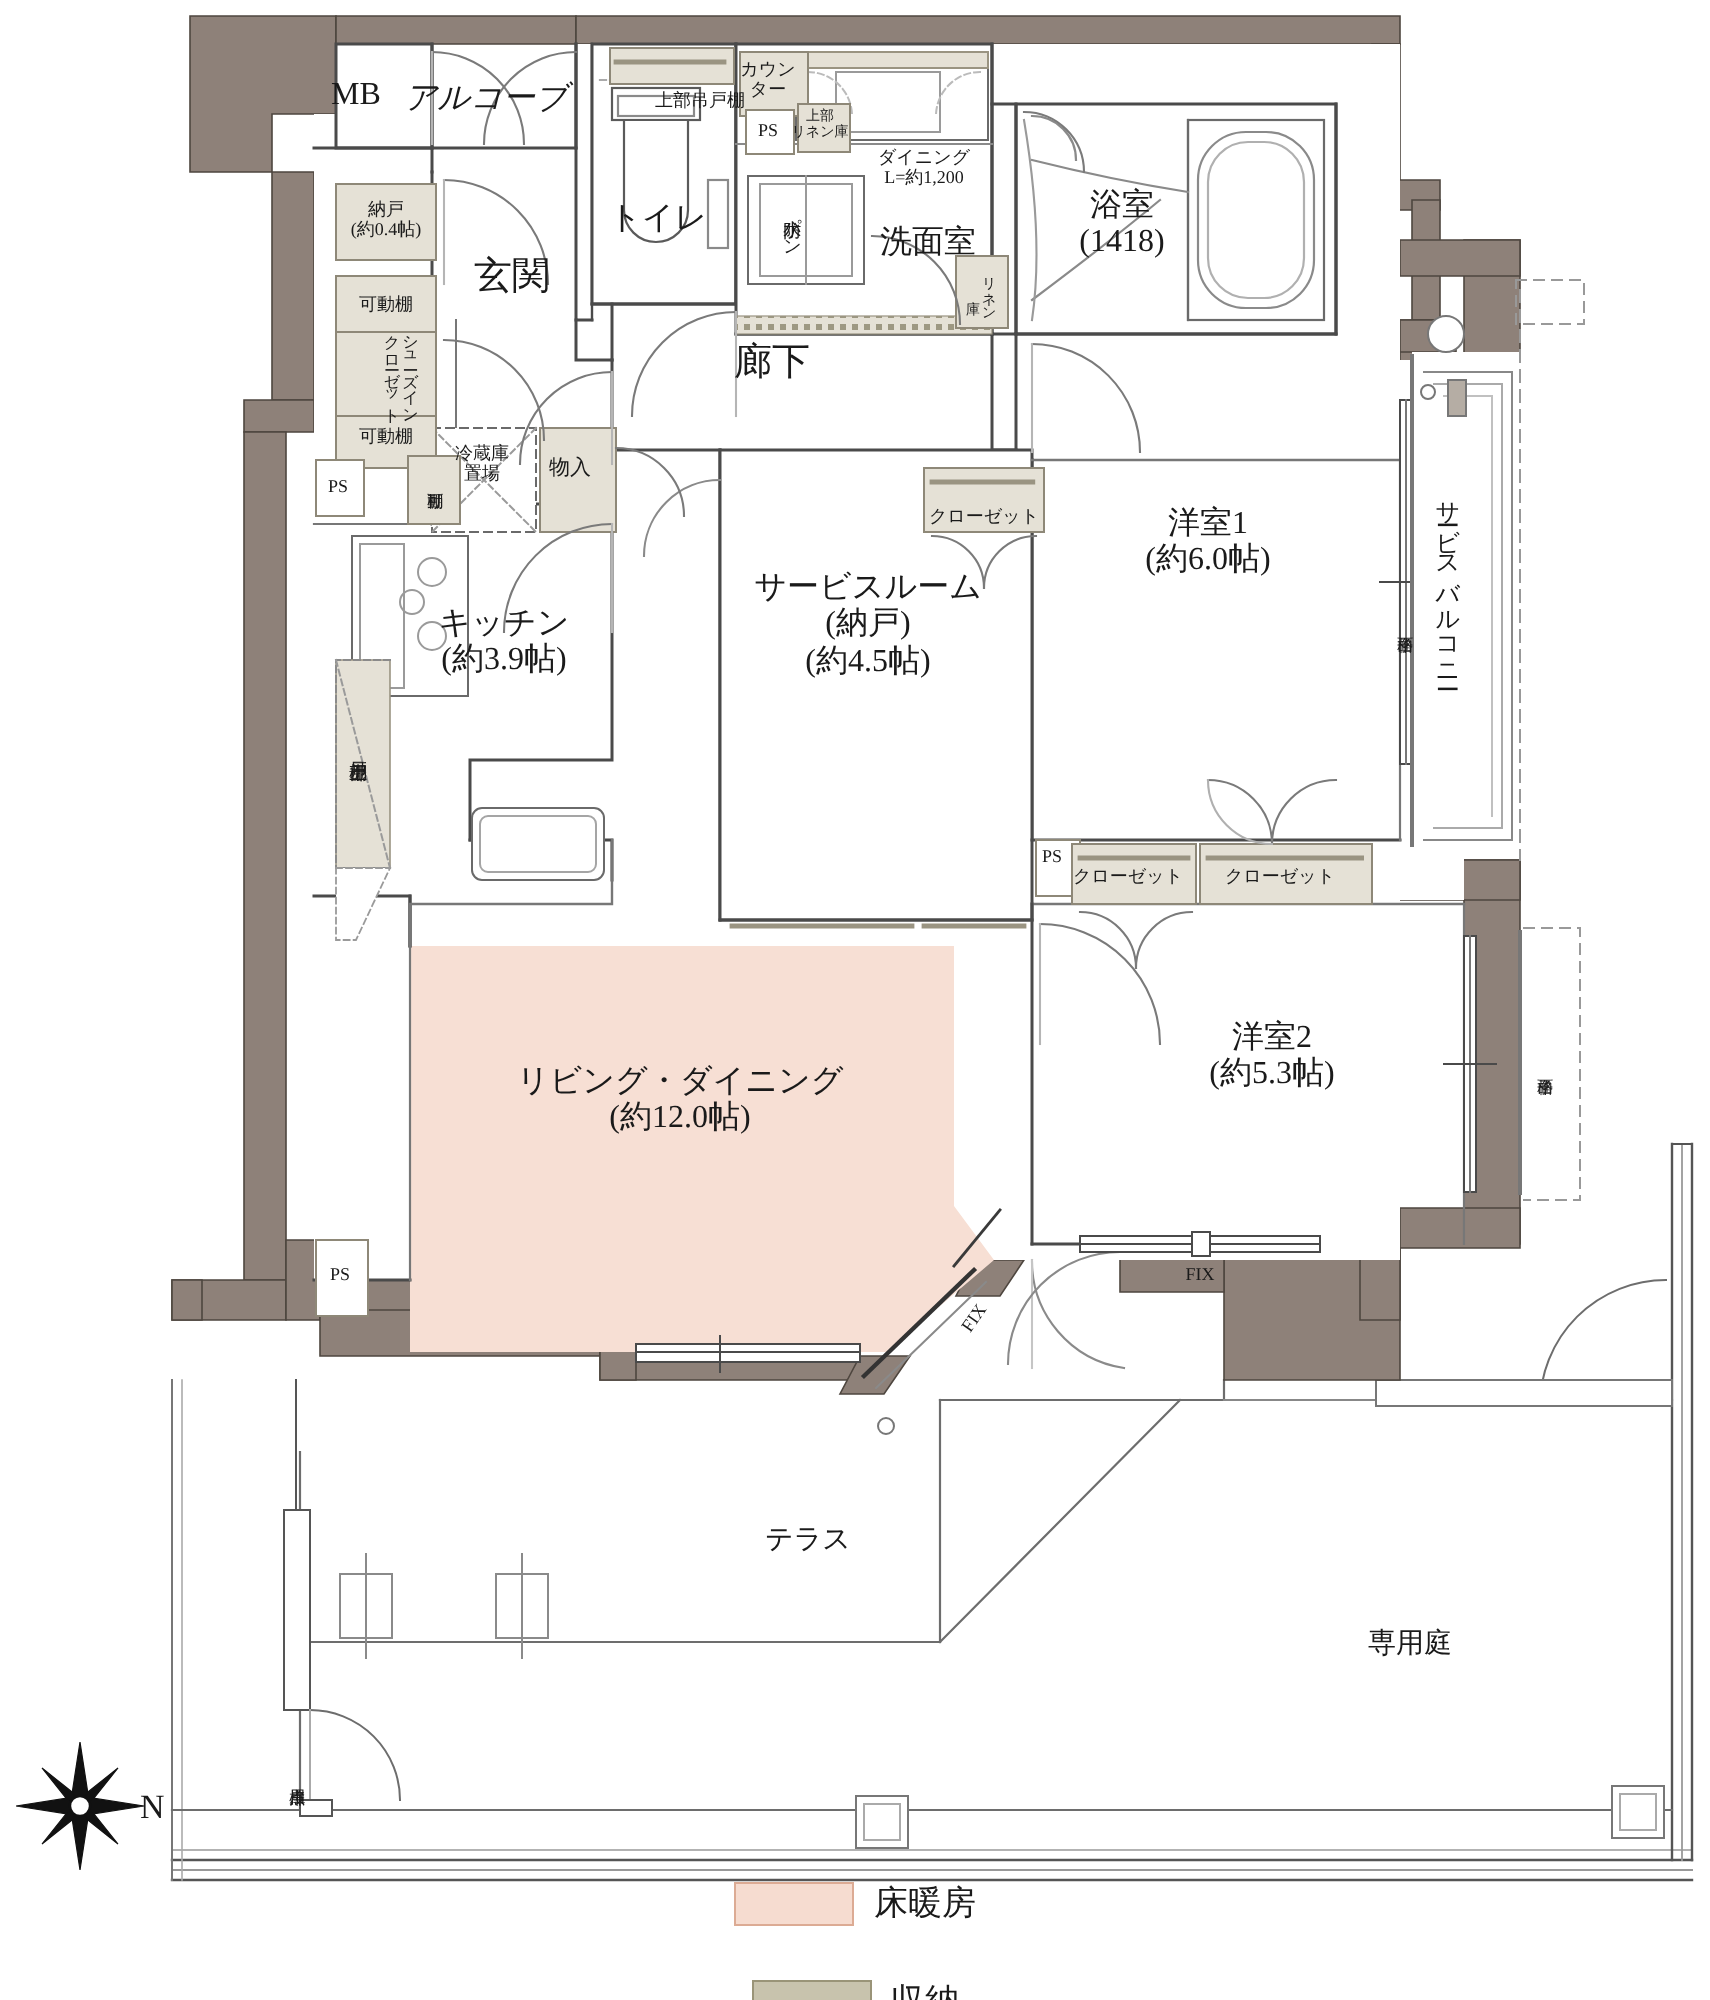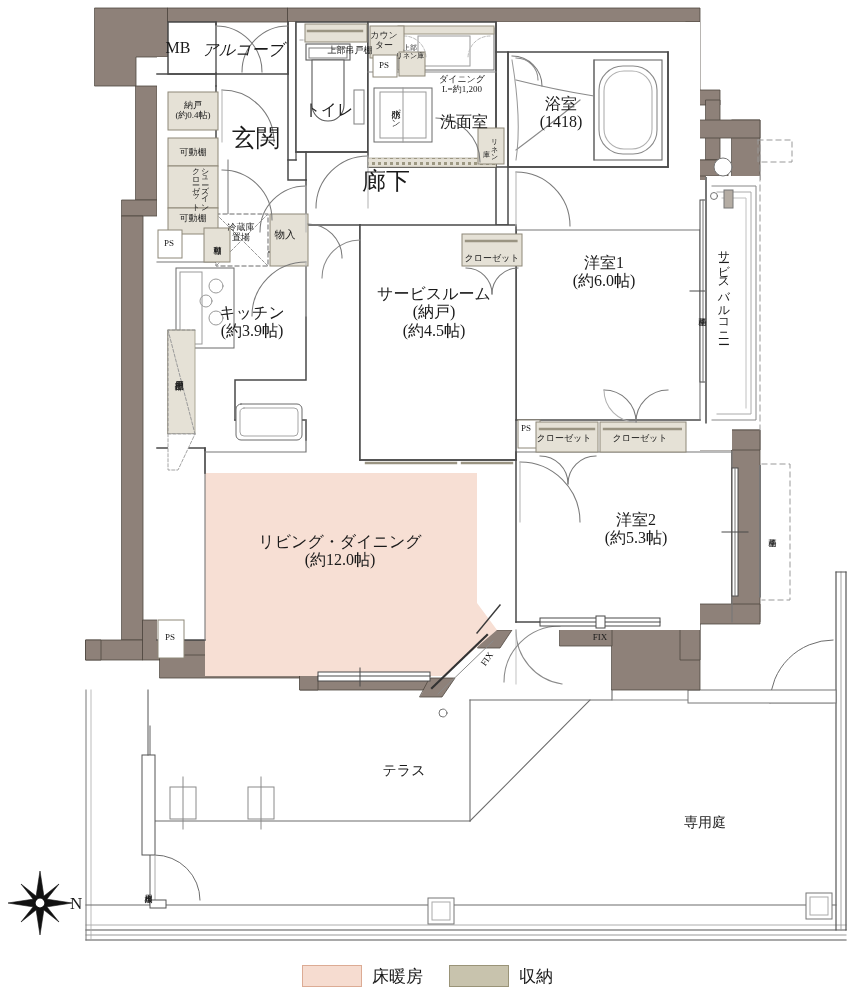--- a/index.html
+++ b/index.html
@@ -3,25 +3,25 @@
 <meta charset="utf-8">
 <style>
   html,body{margin:0;padding:0;background:#ffffff;}
   body{width:855px;height:1000px;position:relative;overflow:hidden;
        font-family:"Liberation Serif","DejaVu Serif",serif;color:#1a1a1a;}
   #plan{position:absolute;left:0;top:0;width:855px;height:1000px;}
   .lbl{position:absolute;white-space:nowrap;line-height:1.15;text-align:center;
        transform:translate(-50%,-50%);pointer-events:none;}
   .lbl.vert{writing-mode:vertical-rl;text-orientation:upright;}
   .lbl b{font-weight:normal;display:block;}
-  .f20{font-size:24px;text-align:center;} .f17{font-size:16px;} .f15{font-size:14px;}
+  .f20{font-size:19px;text-align:center;} .f17{font-size:16px;} .f15{font-size:14px;}
   .f13{font-size:12px;} .f11{font-size:10.5px;} .f9{font-size:9px;}
   .f8{font-size:8px;} .f7{font-size:7px;}
   .legend{position:absolute;left:0;top:952px;width:855px;height:48px;
-          display:flex;align-items:center;justify-content:center;gap:26px;}
+          display:flex;align-items:center;justify-content:center;gap:26px;flex-direction:column;}
   .legend .item{display:flex;align-items:center;gap:10px;}
   .legend .sw{width:58px;height:20px;border:1px solid #9a8f82;}
   .legend .tx{font-size:17px;}
 </style>
 </head>
 <body>
 
 <svg id="plan" viewBox="0 0 855 1000">
   <defs>
     <pattern id="hatchDots" width="6" height="6" patternUnits="userSpaceOnUse">
@@ -483,21 +483,21 @@
     <div class="lbl f9" style="left: 334px; top: 50px; margin-left: 16px;">
       <b>上部吊戸棚</b>
     </div>
     <div class="lbl f9" style="left: 384px; top: 40px;">
       <b>カウン</b>
       <b>ター</b>
     </div>
     <div class="lbl f9" style="left: 384px; top: 65px;">
       <b>PS</b>
     </div>
-    <div class="lbl f7" style="left: 410px; top: 52px;">
+    <div class="lbl f7" style="left: 410px; top: 62px;">
       <b>上部</b>
       <b>リネン庫</b>
     </div>
     <div class="lbl f9" style="left: 462px; top: 84px;">
       <b>ダイニング</b>
       <b>L=約1,200</b>
     </div>
     <div class="lbl f9 vert" style="left: 396px; top: 113px;">
       <b>防水パン</b>
     </div>

